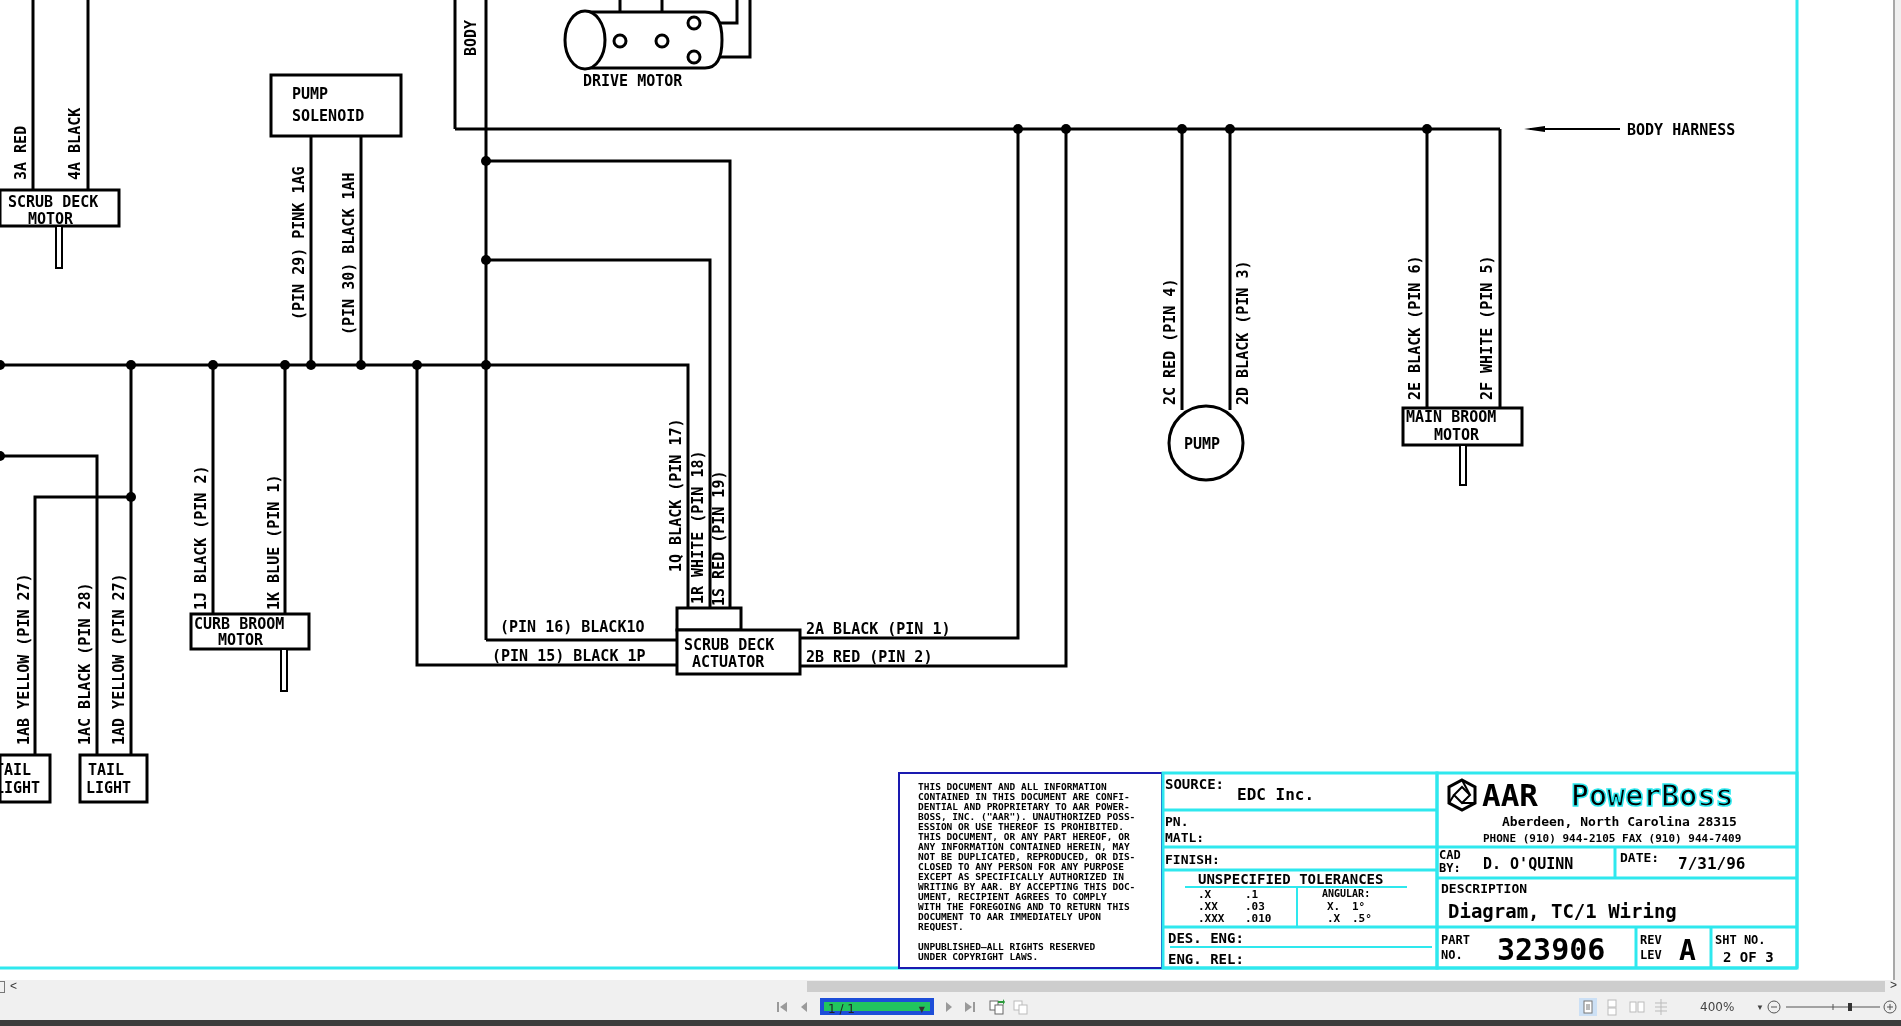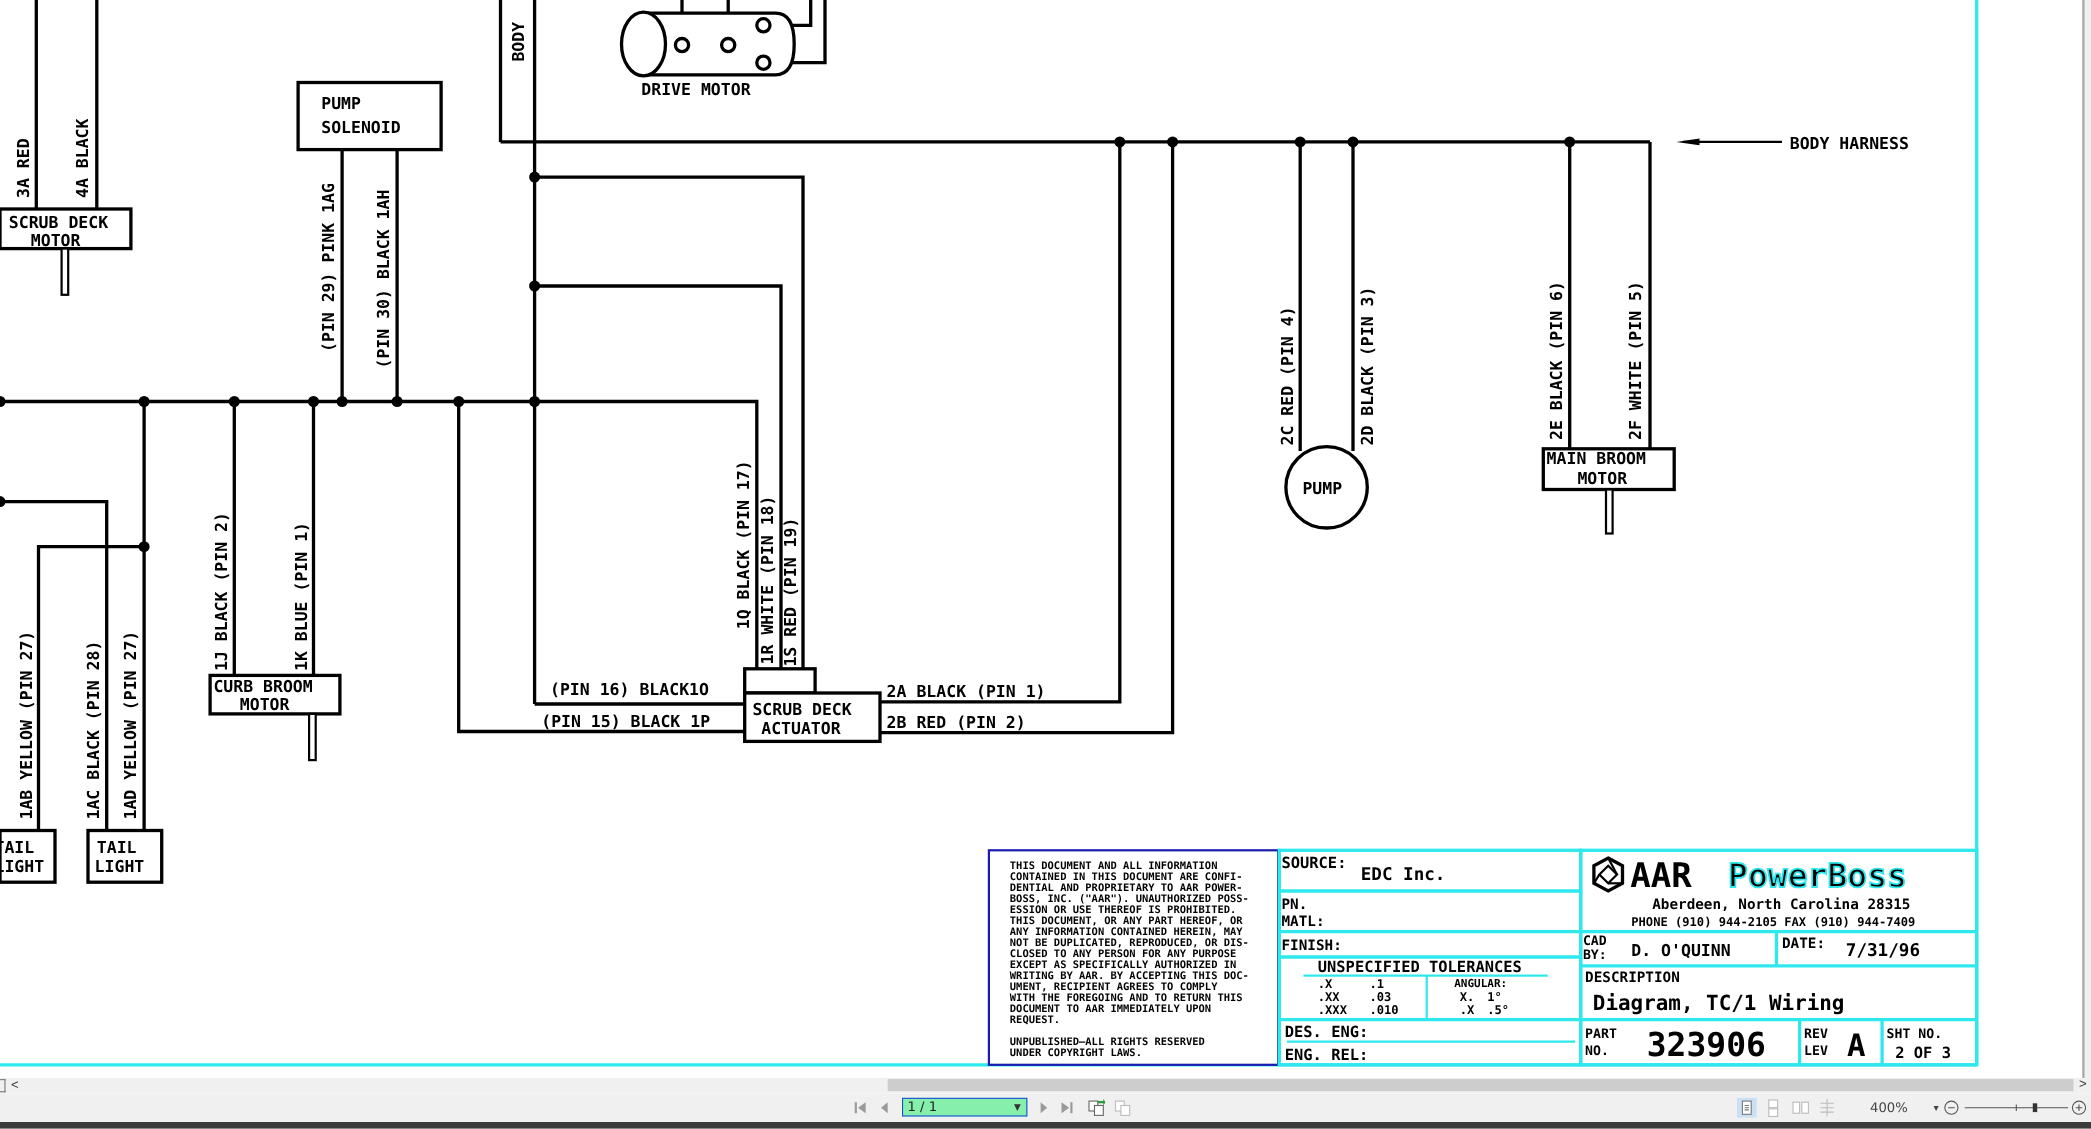--- a/index.html
+++ b/index.html
@@ -9,21 +9,21 @@
   svg text{font-family:"DejaVu Sans Mono","Liberation Mono",monospace;font-weight:bold;fill:#000;}
   
   #hscroll{position:absolute;left:0;top:980px;width:1901px;height:14px;background:#f0f0f0;}
   #hscroll .thumb{position:absolute;left:807px;top:1px;width:1078px;height:11px;background:#cdcdcd;}
   #hscroll .left-arrow{position:absolute;left:10px;top:-1px;font-size:12px;color:#333;}
   #hscroll .left-box{position:absolute;left:0;top:1px;width:5px;height:12px;border:1px solid #777;border-left:none;box-sizing:border-box;}
   #hscroll .right-arrow{position:absolute;left:1890px;top:-2px;font-size:12px;color:#333;}
   #toolbar{position:absolute;left:0;top:994px;width:1901px;height:26px;background:#f0f0f0;}
   #bottombar{position:absolute;left:0;top:1020px;width:1901px;height:6px;background:#3c3c3c;}
   .tb{position:absolute;top:0;height:26px;display:flex;align-items:center;justify-content:center;color:#9a9a9a;font-size:12px;}
-  .page-select{position:absolute;left:820px;top:4px;width:114px;height:17px;background:#86efac;border:1px solid #1d4ed8;box-sizing:border-box;font-family:"DejaVu Sans",sans-serif;font-size:12px;line-height:15px;padding-left:4px;color:#222;}
+  .page-select{position:absolute;left:820px;top:4px;width:114px;height:17px;background:#22c55e;border:4px solid #1d4ed8;box-sizing:border-box;font-family:"DejaVu Sans",sans-serif;font-size:12px;line-height:15px;padding-left:4px;color:#222;}
   .page-select .dd{position:absolute;right:5px;top:0;font-size:8px;color:#333;}
   .zoom-val{position:absolute;left:1700px;top:0;height:26px;line-height:26px;font-family:"DejaVu Sans",sans-serif;font-size:12px;color:#444;}
   .view-btn{position:absolute;top:4px;width:18px;height:18px;box-sizing:border-box;}
   .view-btn.active{background:#cce0f5;}
 </style>
 </head>
 <body>
 
 <div id="canvas">
 <svg width="1893" height="980" viewBox="0 0 1893 980" xmlns="http://www.w3.org/2000/svg">

